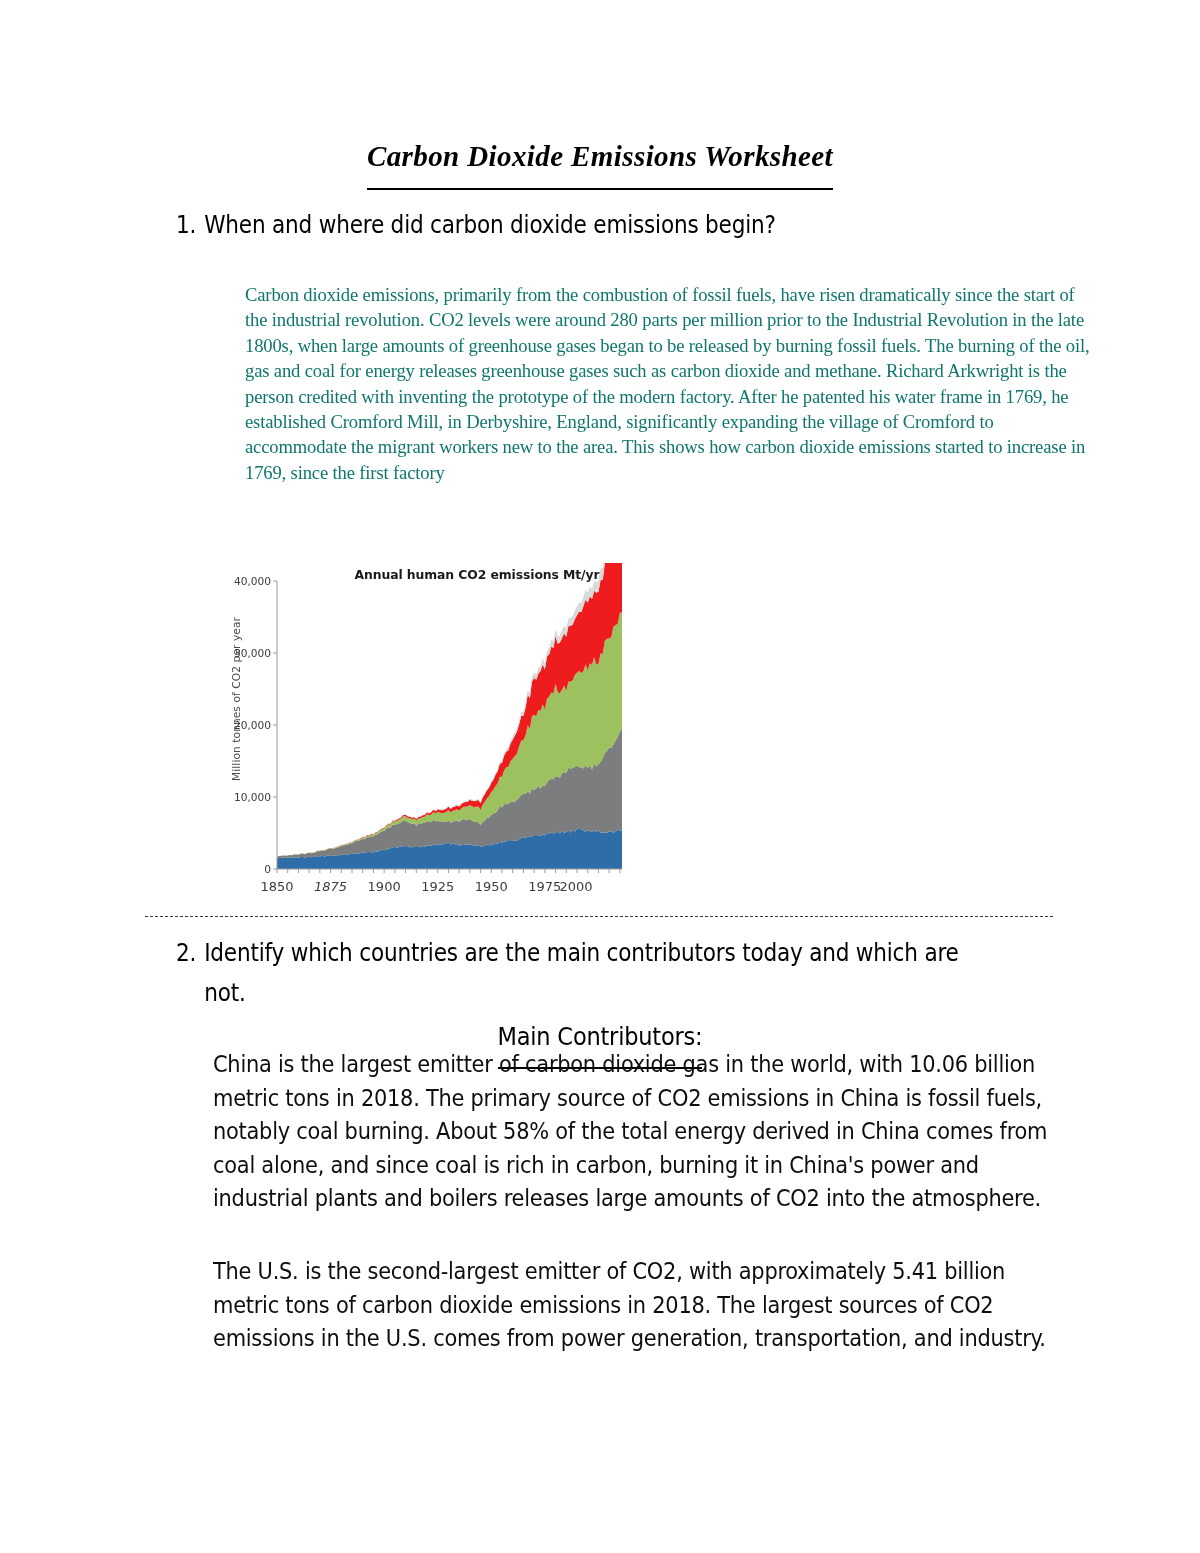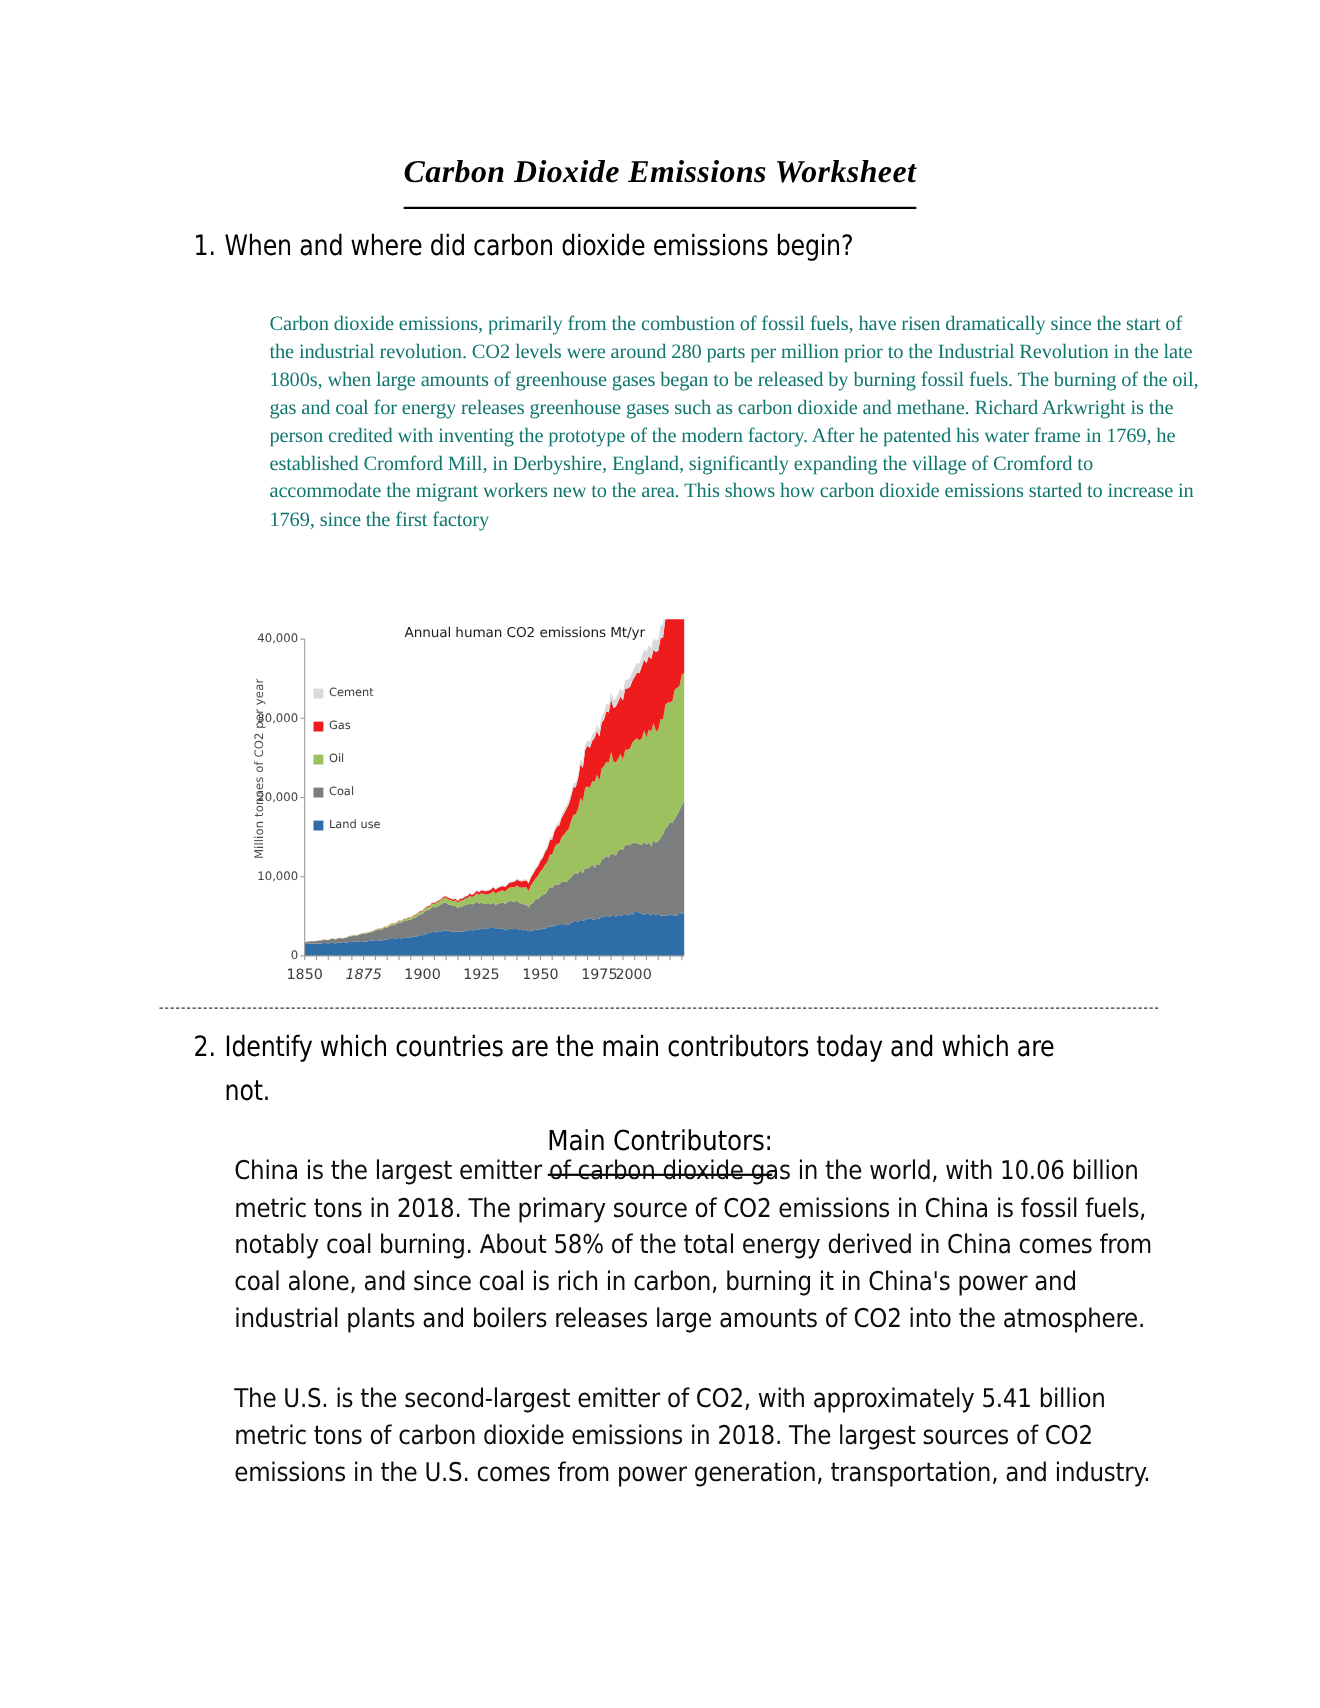--- a/index.html
+++ b/index.html
@@ -142,21 +142,21 @@
     height: 338px;
     background: #ffffff;
   }
   .chart-title {
     position: absolute;
     top: 4px;
     left: 120px;
     width: 300px;
     text-align: center;
     font-family: "DejaVu Sans", "Liberation Sans", sans-serif;
-    font-weight: normal;
+    font-weight: bold;
     font-size: 12.4px;
     letter-spacing: -0.1px;
     color: #1a1a1a;
   }
   .y-axis-title {
     position: absolute;
     left: -66px;
     top: 130px;
     width: 190px;
     text-align: center;
@@ -286,42 +286,20 @@
           <line x1="391.42857142857144" x2="391.42857142857144" y1="306" y2="310" stroke="#9a9a9a" stroke-width="1"></line>
           <line x1="402.14285714285717" x2="402.14285714285717" y1="306" y2="310" stroke="#9a9a9a" stroke-width="1"></line>
           <line x1="412.85714285714283" x2="412.85714285714283" y1="306" y2="310" stroke="#9a9a9a" stroke-width="1"></line>
           <line x1="66" x2="70" y1="306" y2="306" stroke="#9a9a9a" stroke-width="1"></line>
           <line x1="66" x2="70" y1="234" y2="234" stroke="#9a9a9a" stroke-width="1"></line>
           <line x1="66" x2="70" y1="162" y2="162" stroke="#9a9a9a" stroke-width="1"></line>
           <line x1="66" x2="70" y1="90" y2="90" stroke="#9a9a9a" stroke-width="1"></line>
           <line x1="66" x2="70" y1="18" y2="18" stroke="#9a9a9a" stroke-width="1"></line>
         </svg>
       </div>
-    <div class="legend" id="chart-legend">
-        <div class="legend-row">
-          <span class="legend-swatch" style="background: rgb(217, 217, 217);"></span>
-          <span>Cement</span>
-        </div>
-        <div class="legend-row">
-          <span class="legend-swatch" style="background: rgb(238, 28, 28);"></span>
-          <span>Gas</span>
-        </div>
-        <div class="legend-row">
-          <span class="legend-swatch" style="background: rgb(156, 193, 94);"></span>
-          <span>Oil</span>
-        </div>
-        <div class="legend-row">
-          <span class="legend-swatch" style="background: rgb(123, 125, 126);"></span>
-          <span>Coal</span>
-        </div>
-        <div class="legend-row">
-          <span class="legend-swatch" style="background: rgb(46, 109, 168);"></span>
-          <span>Land use</span>
-        </div>
-      </div>
     <div class="xtick-row" id="xtick-row" style="top: 312px;">
         <div class="xtick" style="left: 70px;">1850</div>
         <div class="xtick" style="left: 123.571px; font-style: italic;">1875</div>
         <div class="xtick" style="left: 177.143px;">1900</div>
         <div class="xtick" style="left: 230.714px;">1925</div>
         <div class="xtick" style="left: 284.286px;">1950</div>
         <div class="xtick" style="left: 337.857px;">1975</div>
         <div class="xtick" style="left: 369px;">2000</div>
       </div>
   </div>

